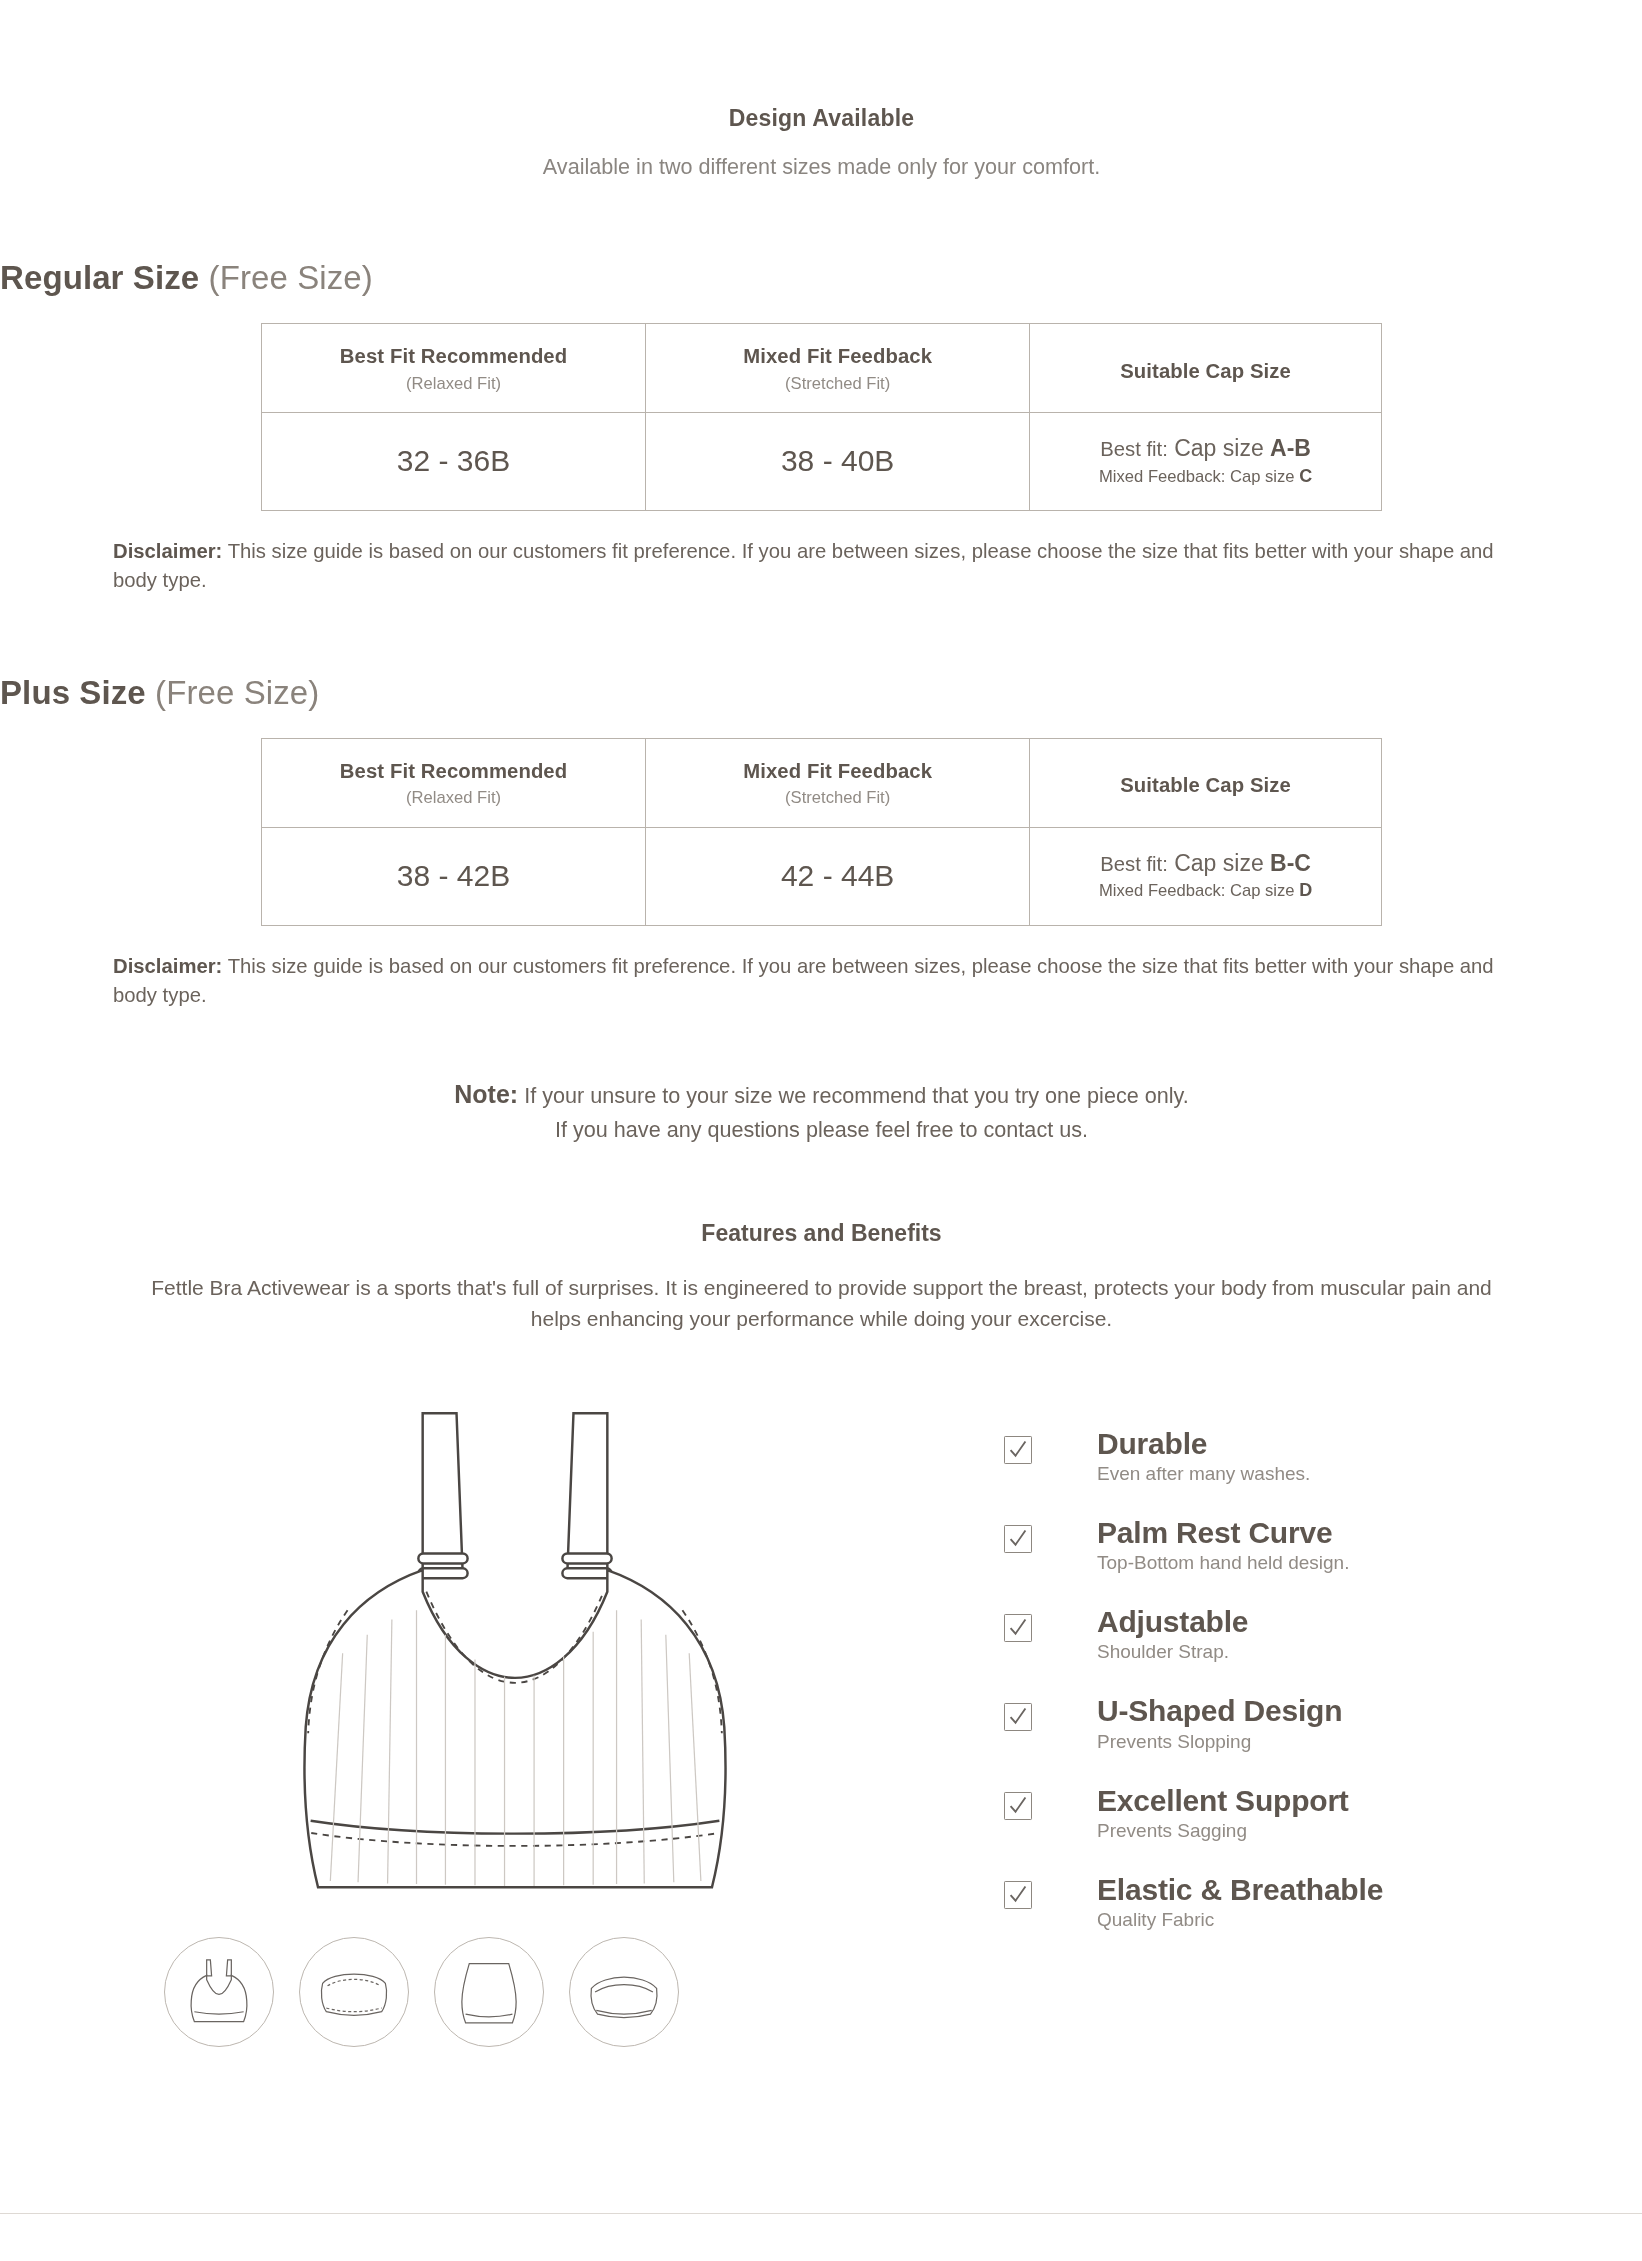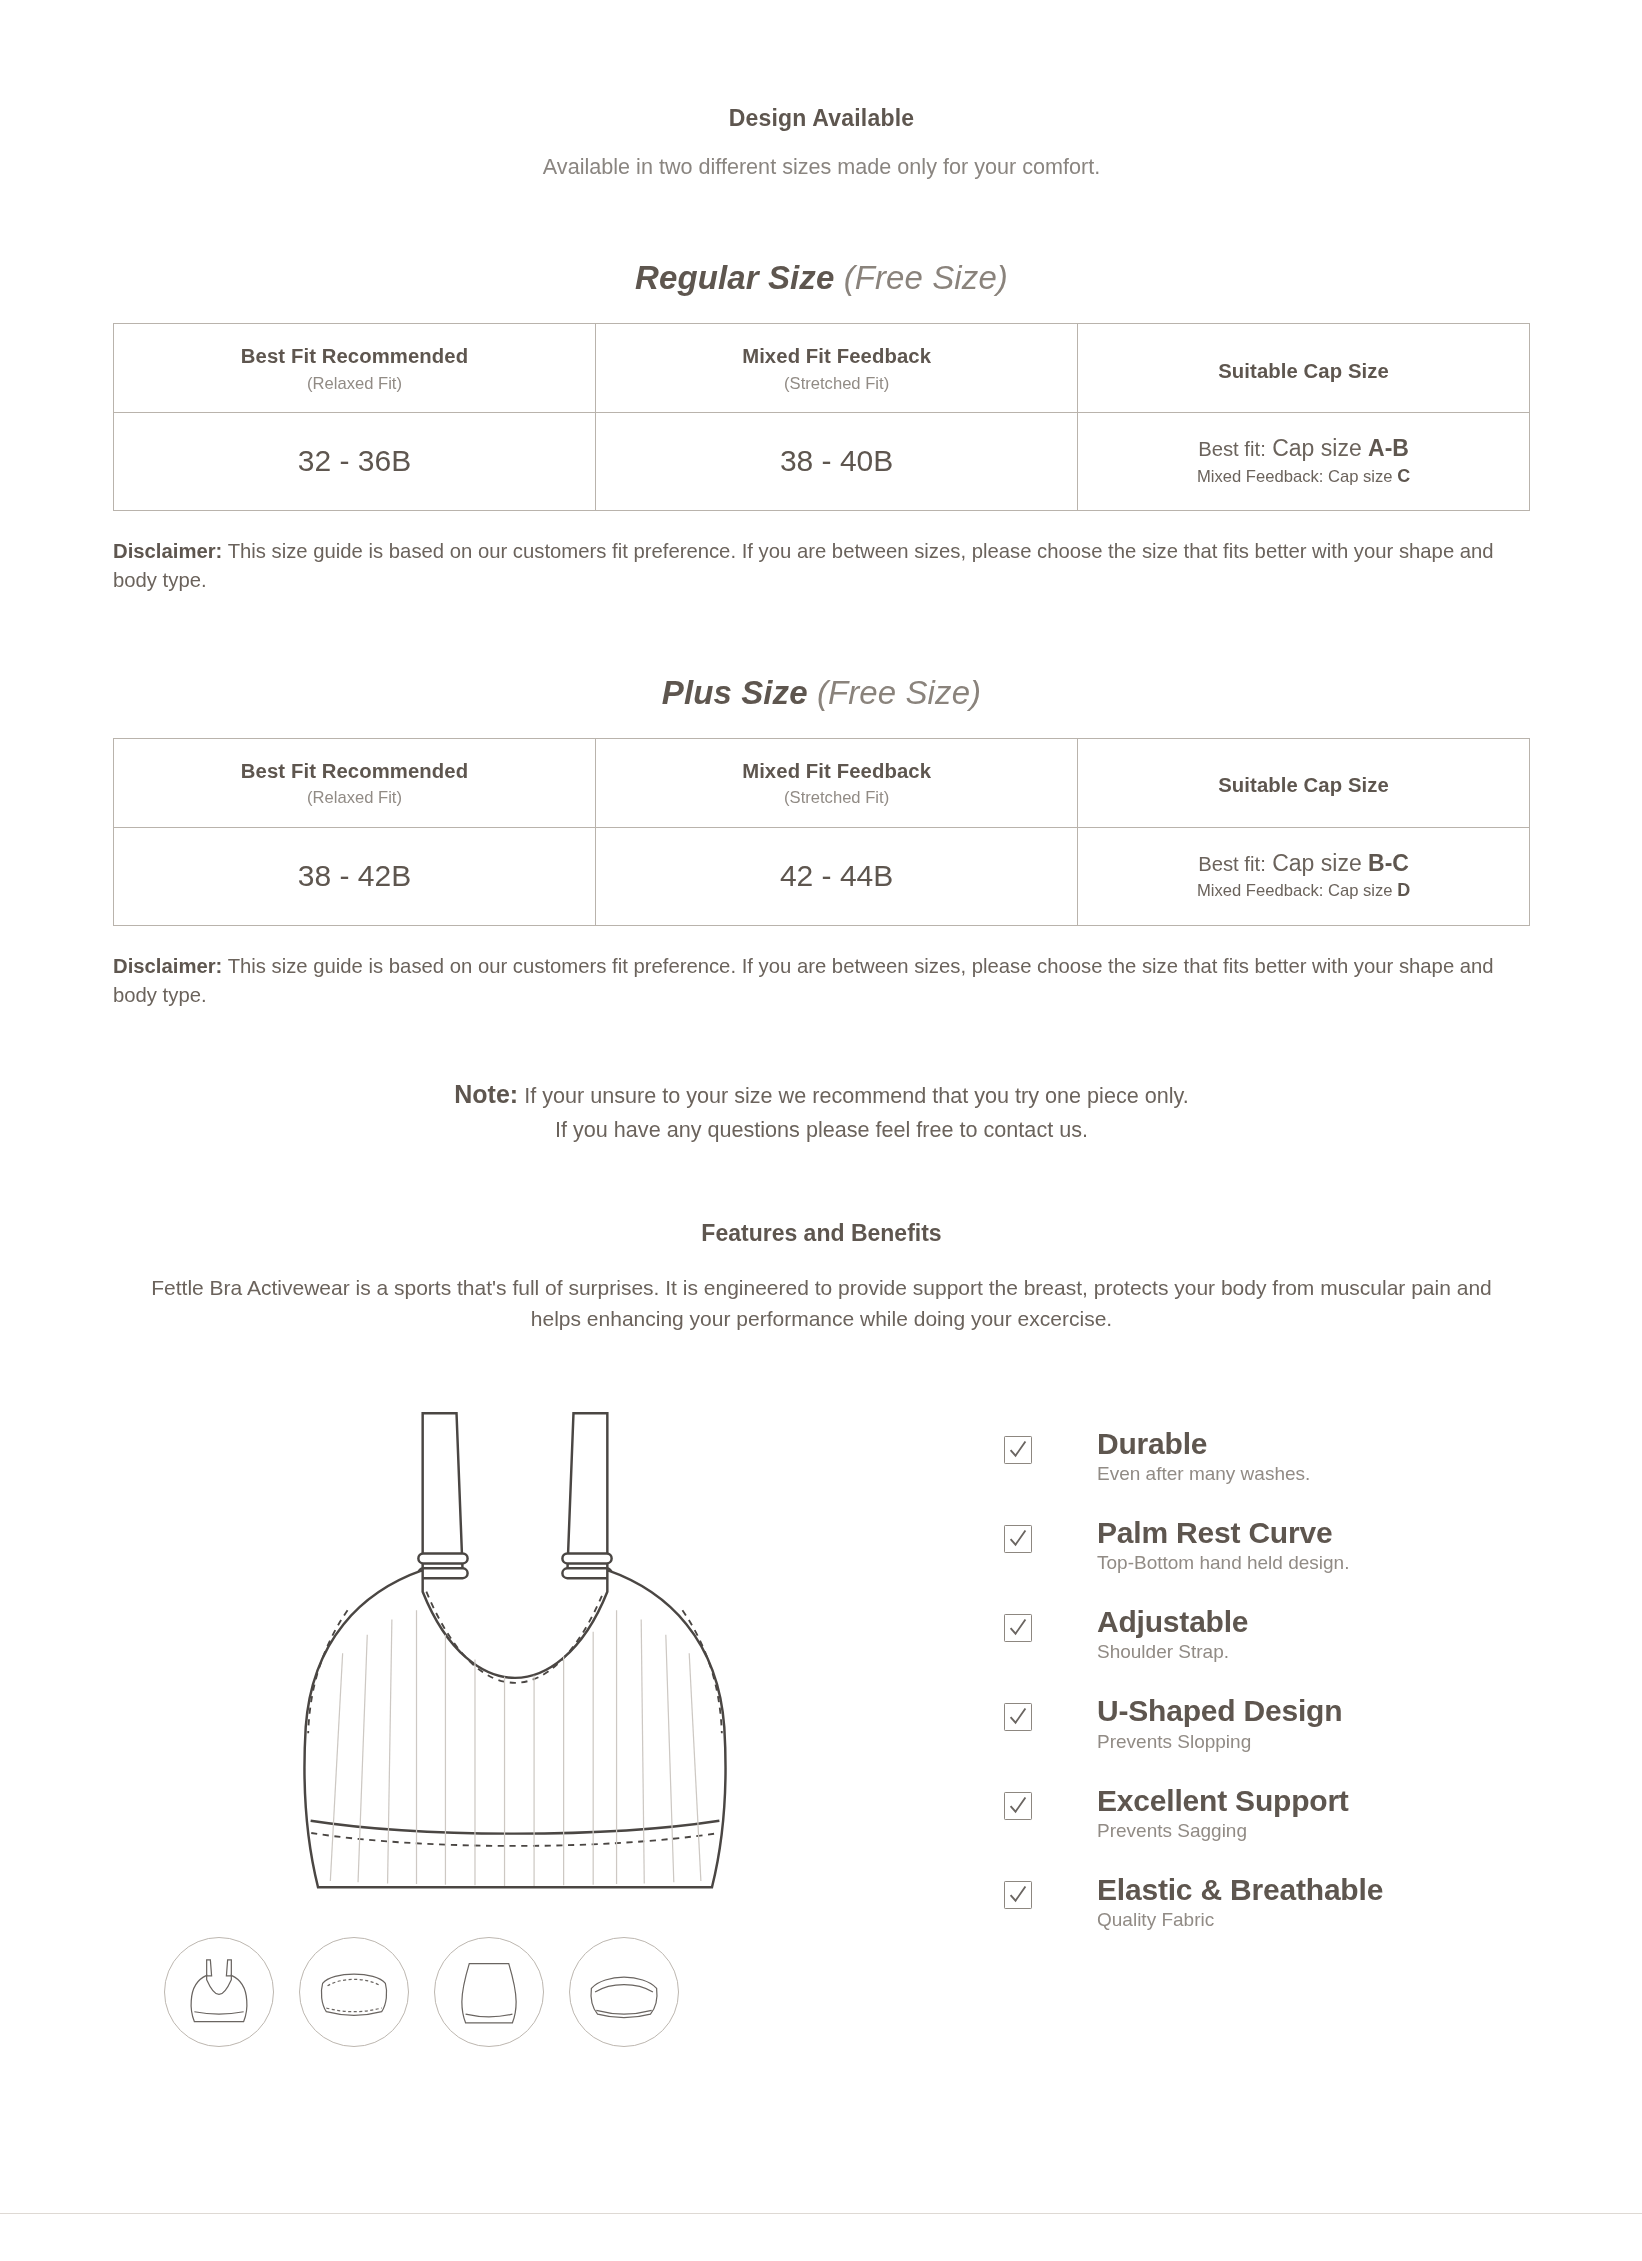--- a/index.html
+++ b/index.html
@@ -33,40 +33,39 @@
     letter-spacing: 0.2px;
   }
   .sizes-head .t2 {
     font-size: 21.6px;
     color: #8a8580;
     margin-top: 22px;
   }
 
   
   .section-title {
-    text-align: center;
+    text-align: left;
     margin-top: 79px;
     font-size: 33px;
     color: #6b635c;
     letter-spacing: 0.1px;
-    font-style: italic;
   }
   .section-title .strong {
     font-weight: bold;
     color: #5e564f;
   }
   .section-title .light {
     font-weight: normal;
     color: #8a837c;
   }
 
   
   .table-wrap {
     margin: 26px auto 0 auto;
-    width: 1417px;
+    width: 1121px;
   }
   table.size-table {
     width: 100%;
     border-collapse: collapse;
     table-layout: fixed;
   }
   table.size-table th, table.size-table td {
     border: 1.2px solid #b9b3ac;
     text-align: center;
     vertical-align: middle;

